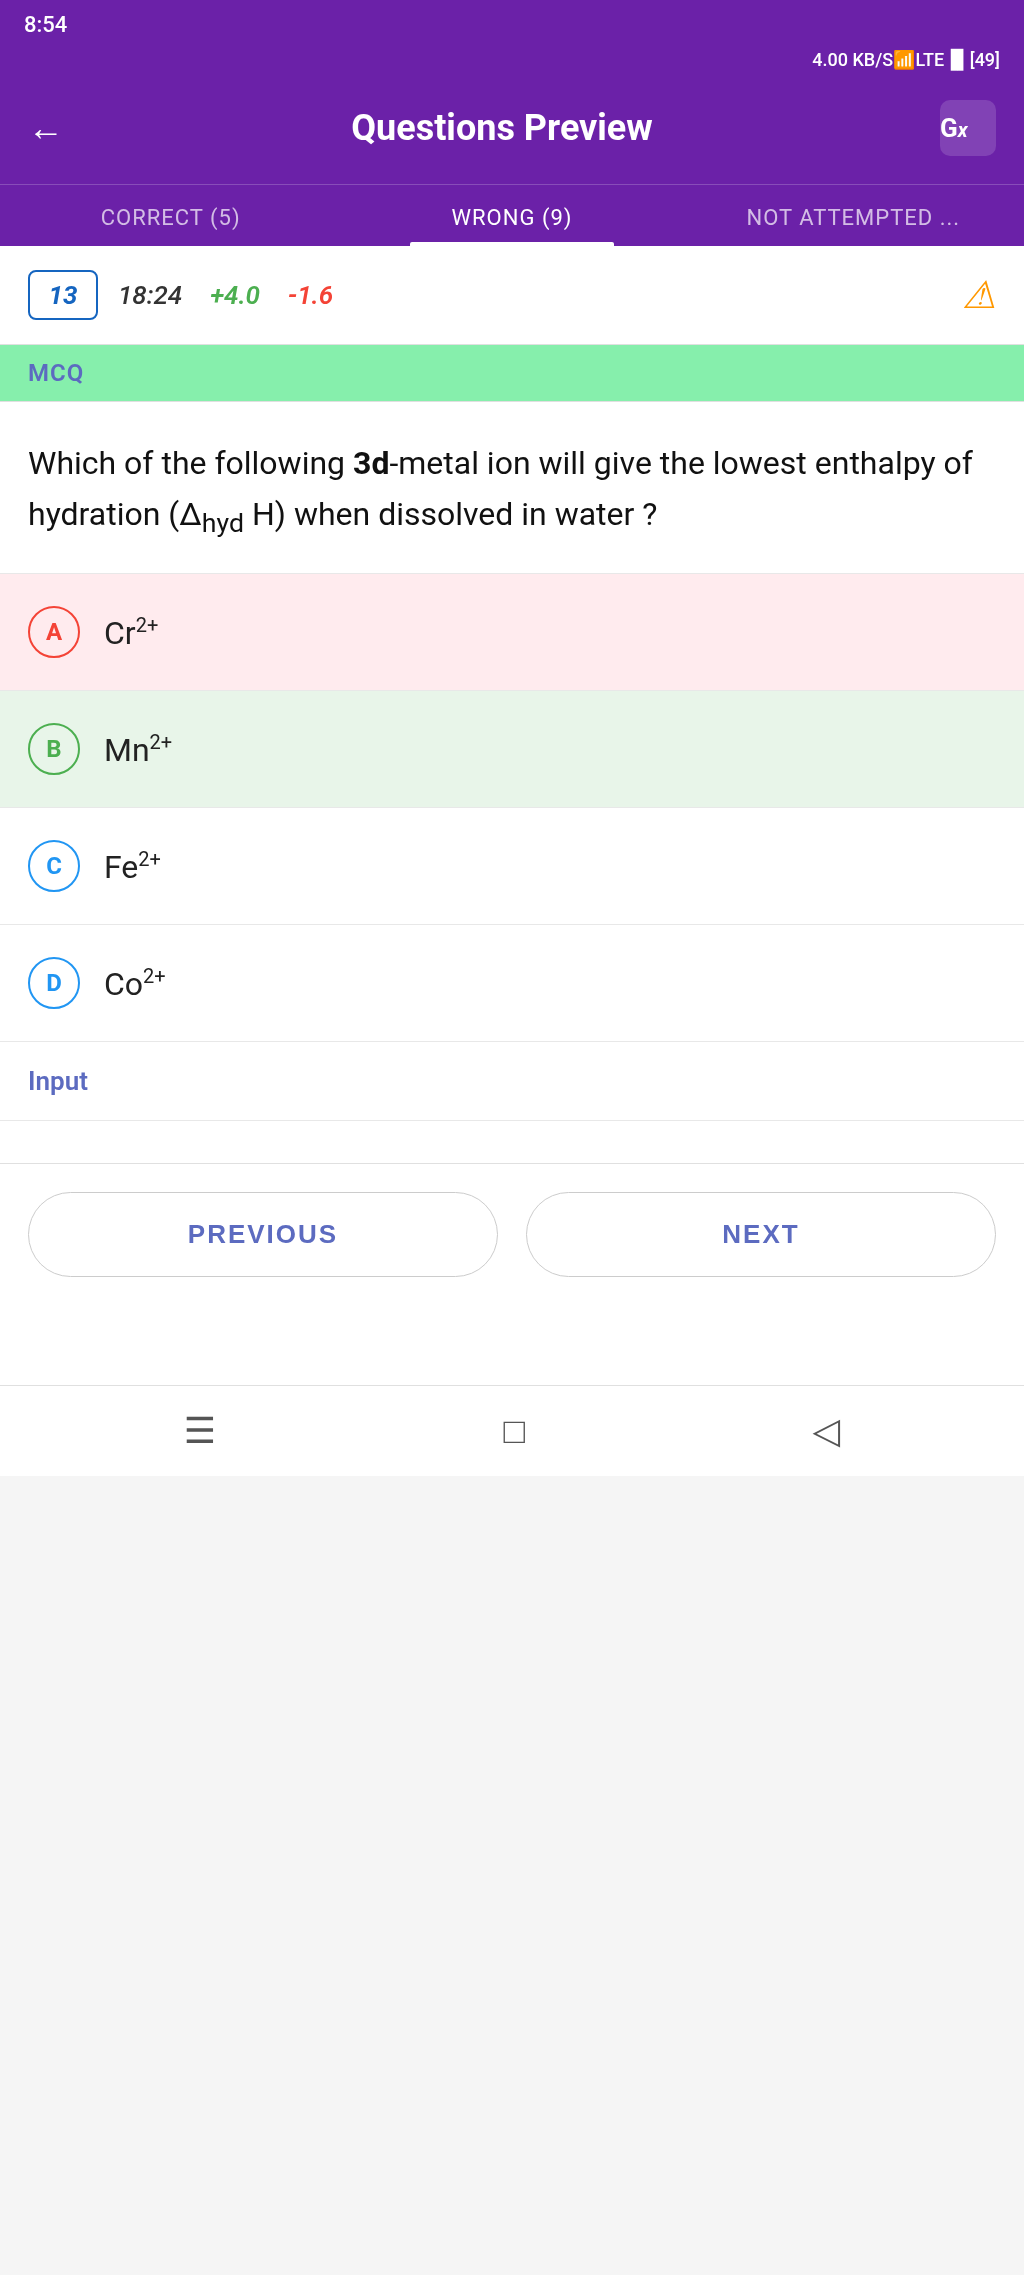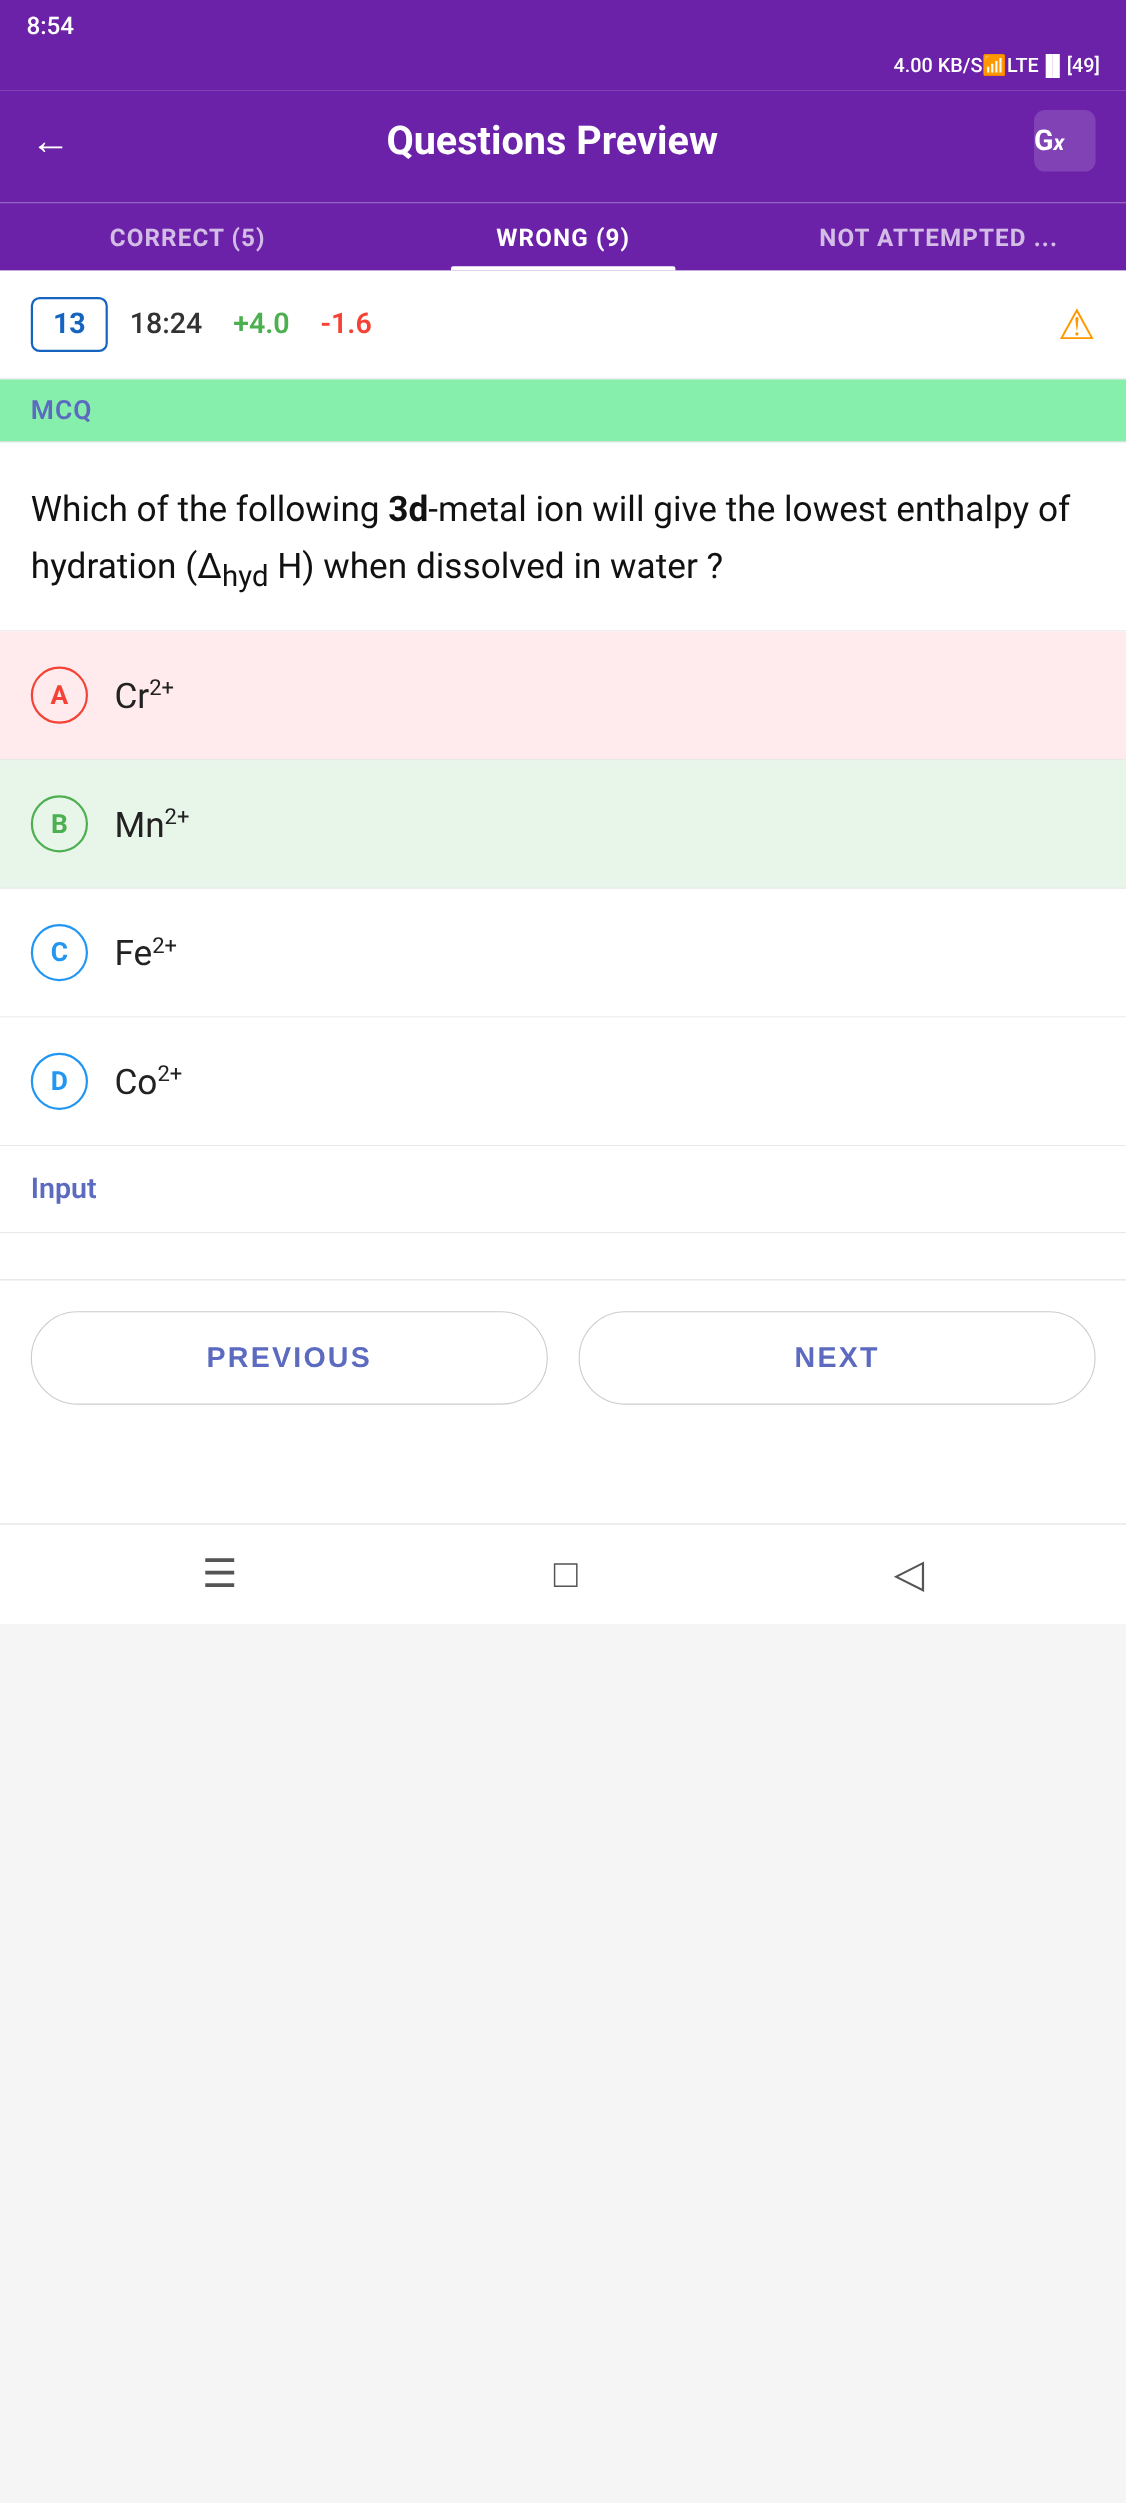--- a/index.html
+++ b/index.html
@@ -64,21 +64,21 @@
       background: #6b21a8;
       display: flex;
       border-top: 1px solid rgba(255,255,255,0.2);
     }
     .tab {
       flex: 1;
       text-align: center;
       padding: 20px 8px 16px 8px;
       color: rgba(255,255,255,0.7);
       font-size: 22px;
-      font-weight: 700;
+      font-weight: 400;
       letter-spacing: 1px;
       cursor: pointer;
       position: relative;
     }
     .tab.active {
       color: white;
     }
     .tab.active::after {
       content: '';
       position: absolute;
@@ -95,20 +95,21 @@
       background: white;
     }
 
     
     .question-header {
       display: flex;
       align-items: center;
       justify-content: space-between;
       padding: 24px 28px;
       border-bottom: 1px solid #e0e0e0;
+      font-style: italic;
     }
     .question-header-left {
       display: flex;
       align-items: center;
       gap: 20px;
     }
     .question-number-box {
       border: 2px solid #1565c0;
       border-radius: 8px;
       padding: 8px 18px;

